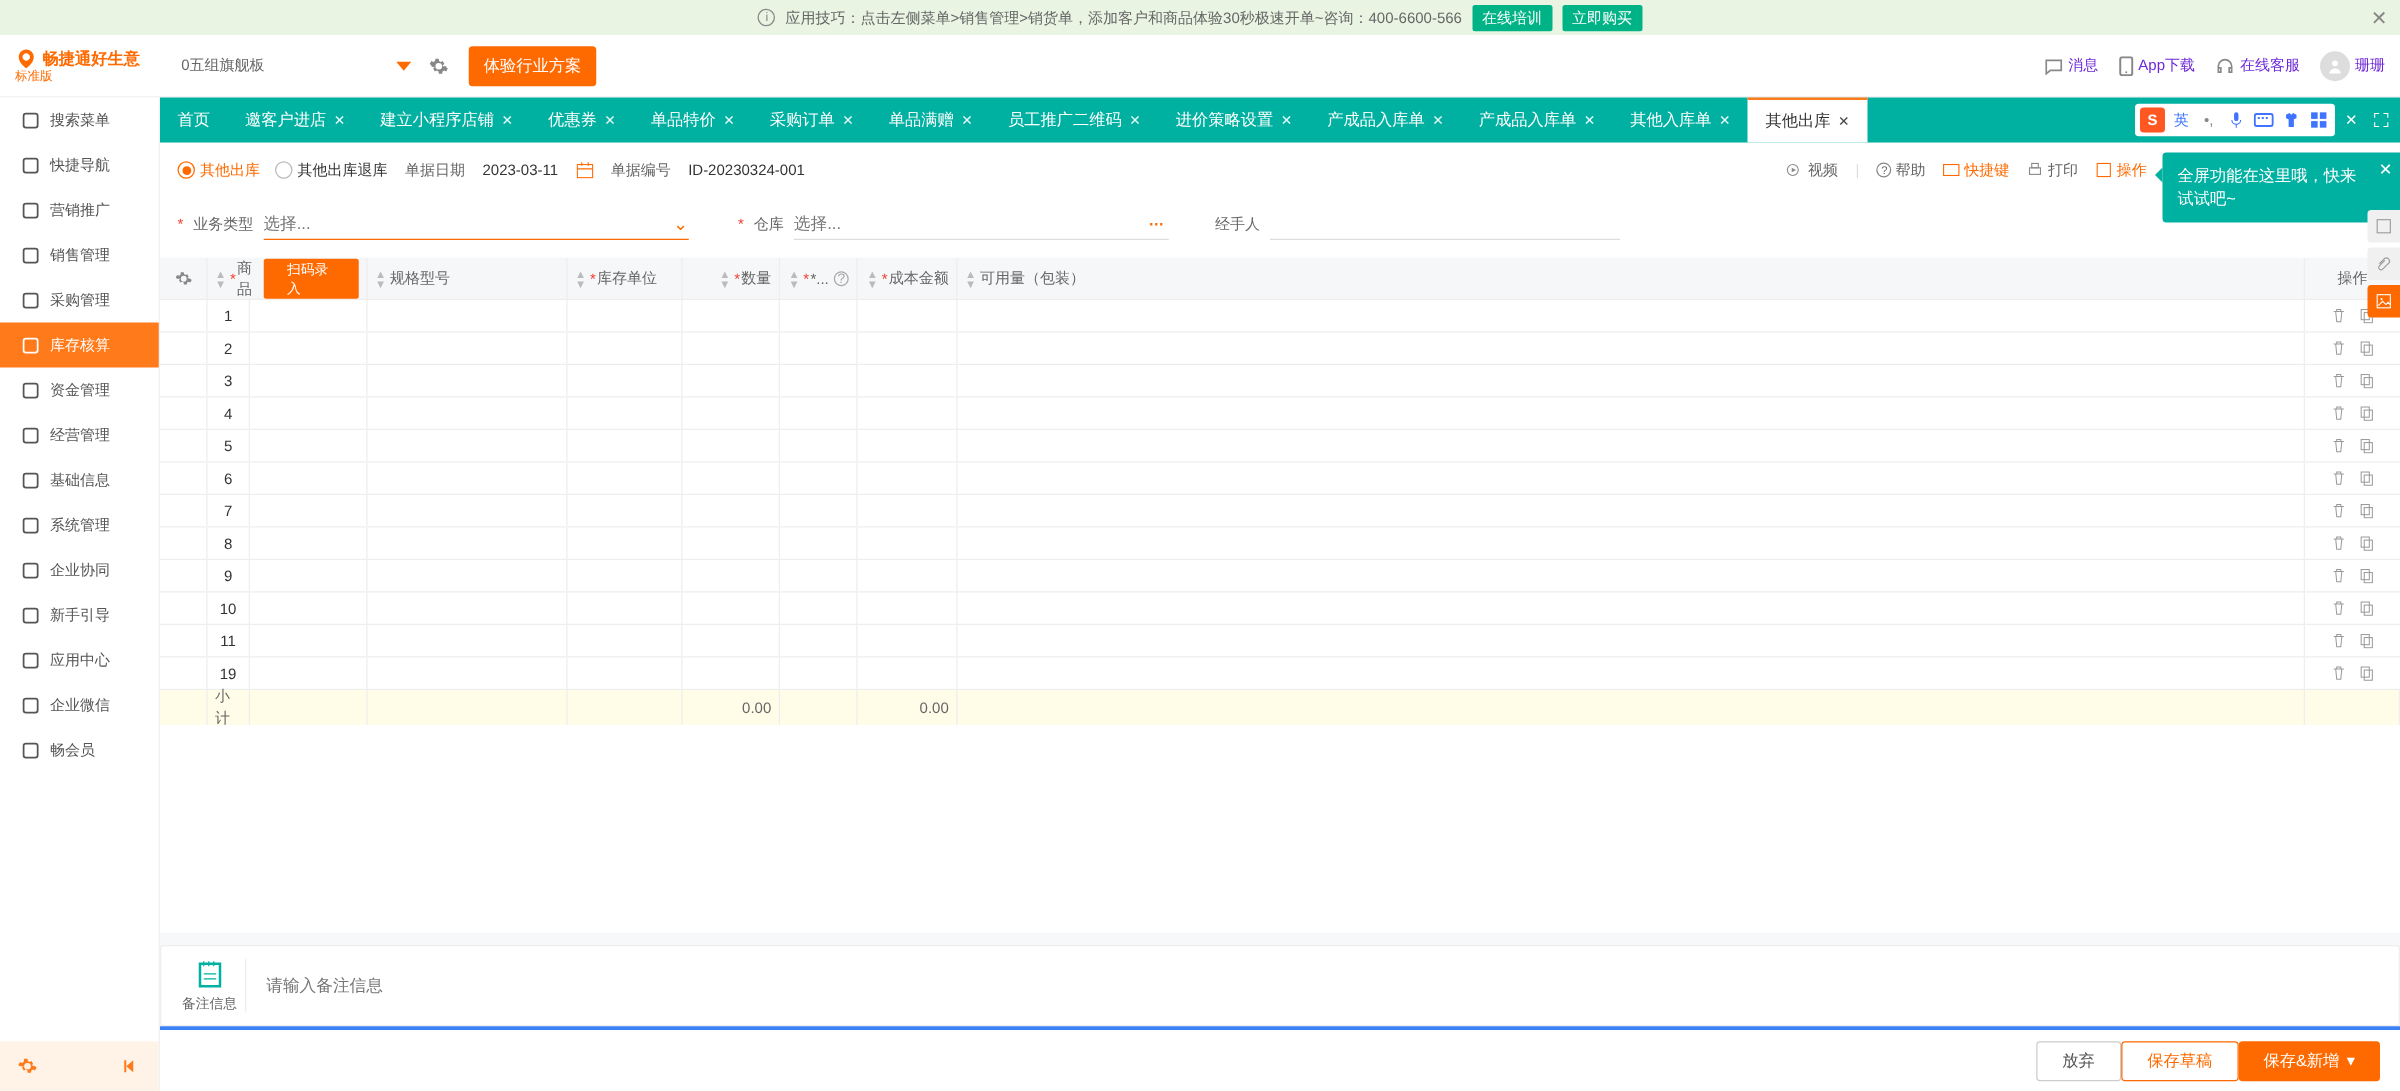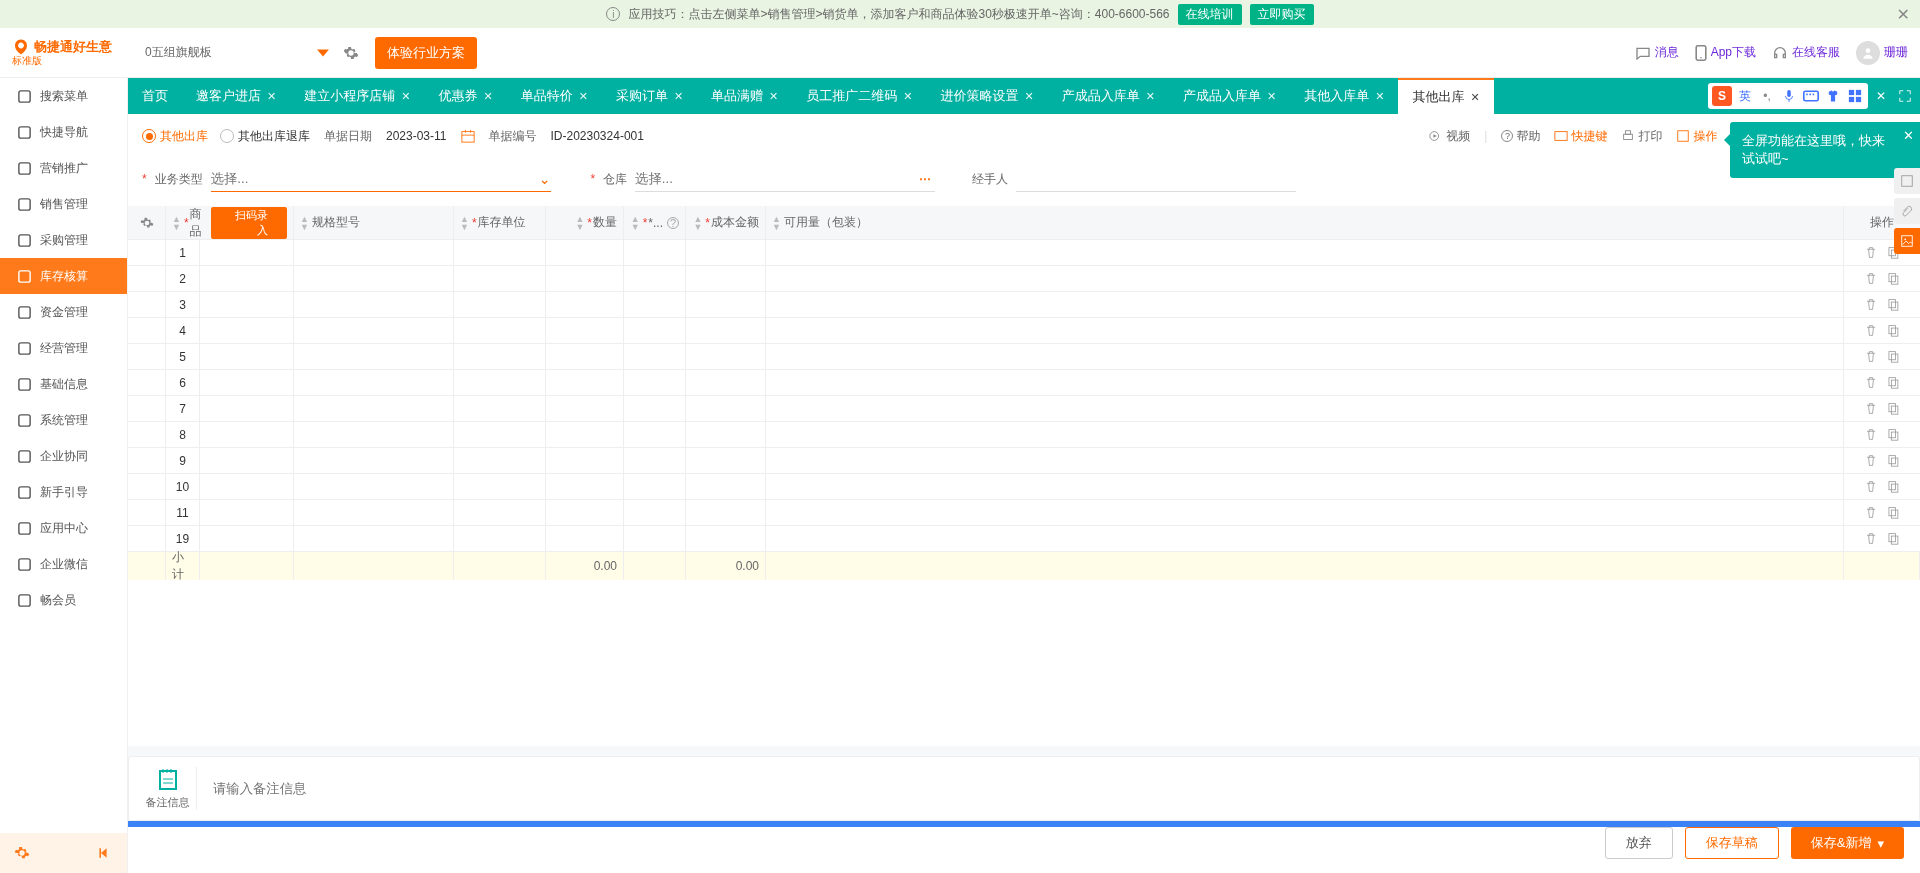--- a/index.html
+++ b/index.html
@@ -92,33 +92,33 @@
 .col-prod { width: 128px; }
 .col-spec { width: 160px; }
 .col-unit { width: 92px; }
 .col-qty { width: 78px; justify-content: flex-end; }
 .col-price { width: 62px; justify-content: flex-end; }
 .col-cost { width: 80px; justify-content: flex-end; }
 .col-avail { flex: 1; }
 .col-ops { width: 76px; justify-content: center; border-right: none; }
 .trow { height: 26px; }
 .trow .td { color: #333; }
-.badge-scan { background: #ff6a00; color: #fff; font-size: 11px; padding: 1px 19px; border-radius: 2px; margin-left: auto; text-align: right; }
+.badge-scan { background: #ff6a00; color: #fff; font-size: 11px; padding: 1px 19px; border-radius: 2px; margin-left: auto; }
 .info-ic { color: #aaa; margin-left: 4px; font-size: 11px; border:1px solid #aaa; border-radius:50%; width:12px; height:12px; display:flex; align-items:center; justify-content:center; }
 .row-ops { display: flex; gap: 10px; color: #999; }
 .subtotal { background: #fffce8; height: 28px; display: flex; }
 .subtotal .td { border-right: 1px solid #eee; }
 
 
 .remark { background: #fff; margin-top: 10px; display: flex; padding: 10px; gap: 10px; border:1px solid #eee; border-radius:3px; }
 .remark-side { width: 58px; display: flex; flex-direction: column; align-items: center; justify-content: center; border-right: 1px solid #eee; color: #00b0a0; gap:4px; }
 .remark-input { flex: 1; border: none; outline: none; color: #333; padding: 6px; }
 
 
-.footer { background: #fff; height: 52px; border-top: 6px solid #3b82f6; display: flex; align-items: flex-start; justify-content: flex-end; gap: 12px; padding: 0 16px; }
+.footer { background: #fff; height: 52px; border-top: 3px solid #3b82f6; display: flex; align-items: center; justify-content: flex-end; padding: 0 16px; }
 .btn { height: 32px; padding: 0 20px; border-radius: 3px; cursor: pointer; font-size: 13px; }
 .btn-ghost { background: #fff; border: 1px solid #ccc; color: #555; }
 .btn-ghost-orange { background: #fff; border: 1px solid #ff6a00; color: #ff6a00; }
 .btn-solid-orange { background: #ff6a00; color: #fff; border: none; display:flex; align-items:center; gap:6px; }
 
 
 .float-tip { position: absolute; right: 0; top: 44px; background: #00b0a0; color: #fff; padding: 10px 26px 10px 12px; font-size: 13px; max-width: 190px; border-radius: 3px 0 0 3px; }
 .float-tip .arrow { position: absolute; left: -6px; top: 12px; width:0; height:0; border-top:6px solid transparent; border-bottom:6px solid transparent; border-right:6px solid #00b0a0; }
 .float-tip .fx { position: absolute; right: 6px; top: 6px; cursor: pointer; }
 

